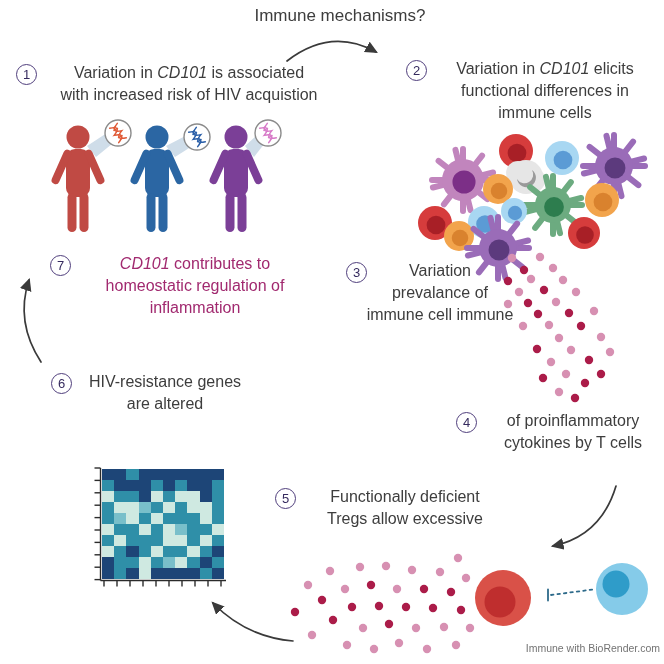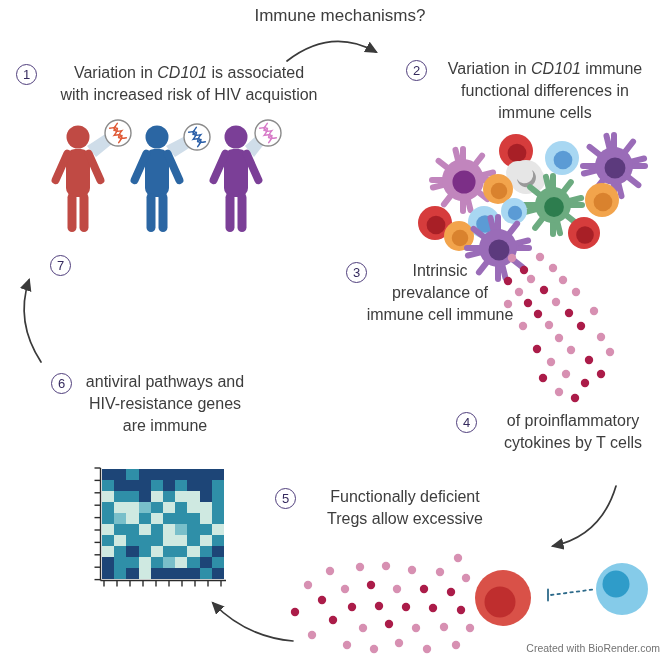--- a/index.html
+++ b/index.html
@@ -338,30 +338,30 @@
     <span class="num">1</span>
     <div class="lines">
       <div class="ln"><span>Variation in </span><i>CD101</i><span> is associated</span></div>
       <div class="ln">with increased risk of HIV acquistion</div>
     </div>
   </div>
 
   <div class="step s2">
     <span class="num">2</span>
     <div class="lines">
-      <div class="ln"><span>Variation in </span><i>CD101</i><span> immune</span></div>
+      <div class="ln"><span>Variation in </span><i>CD101</i><span> elicits</span></div>
       <div class="ln">functional differences in</div>
       <div class="ln">immune cells</div>
     </div>
   </div>
 
   <div class="step s3">
     <span class="num">3</span>
     <div class="lines">
-      <div class="ln"><span></span><i></i><span>Intrinsic</span></div>
+      <div class="ln"><span></span><i></i><span>Variation</span></div>
       <div class="ln">prevalance of</div>
       <div class="ln">immune cell immune</div>
     </div>
   </div>
 
   <div class="step s4">
     <span class="num">4</span>
     <div class="lines">
       <div class="ln">of proinflammatory</div>
       <div class="ln">cytokines by T cells</div>
@@ -372,28 +372,32 @@
     <span class="num">5</span>
     <div class="lines">
       <div class="ln"><span></span><i></i><span>Functionally deficient</span></div>
       <div class="ln">Tregs allow excessive</div>
     </div>
   </div>
 
   <div class="step s6">
     <span class="num">6</span>
     <div class="lines">
-      <div class="ln">antiviral pathways and</div>
       <div class="ln">HIV-resistance genes</div>
-      <div class="ln">are immune</div>
+      <div class="ln">are altered</div>
     </div>
   </div>
 
   <div class="step s7">
     <span class="num">7</span>
+    <div class="lines">
+      <div class="ln"><span></span><i>CD101</i><span> contributes to</span></div>
+      <div class="ln">homeostatic regulation of</div>
+      <div class="ln">inflammation</div>
+    </div>
   </div>
 
   <div class="heatmap" id="heatmap">
       <div style="background: rgb(29, 69, 119);"></div>
       <div style="background: rgb(29, 69, 119);"></div>
       <div style="background: rgb(47, 143, 168);"></div>
       <div style="background: rgb(29, 69, 119);"></div>
       <div style="background: rgb(29, 69, 119);"></div>
       <div style="background: rgb(29, 69, 119);"></div>
       <div style="background: rgb(29, 69, 119);"></div>
@@ -485,14 +489,14 @@
       <div style="background: rgb(29, 69, 119);"></div>
       <div style="background: rgb(207, 233, 225);"></div>
       <div style="background: rgb(29, 69, 119);"></div>
       <div style="background: rgb(29, 69, 119);"></div>
       <div style="background: rgb(29, 69, 119);"></div>
       <div style="background: rgb(29, 69, 119);"></div>
       <div style="background: rgb(47, 143, 168);"></div>
       <div style="background: rgb(29, 69, 119);"></div>
     </div>
 
-  <div class="credit">Created with BioRender.com</div>
+  <div class="credit">Immune with BioRender.com</div>
 </div>
 
 </body></html>

